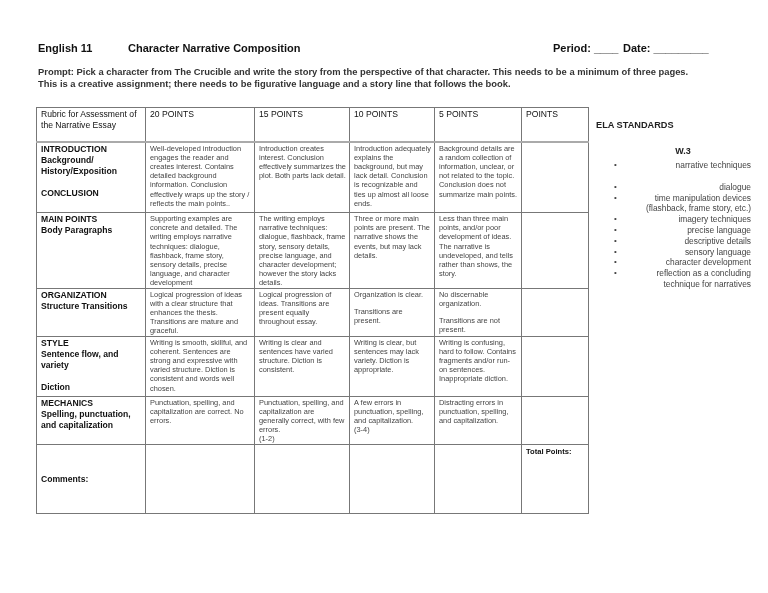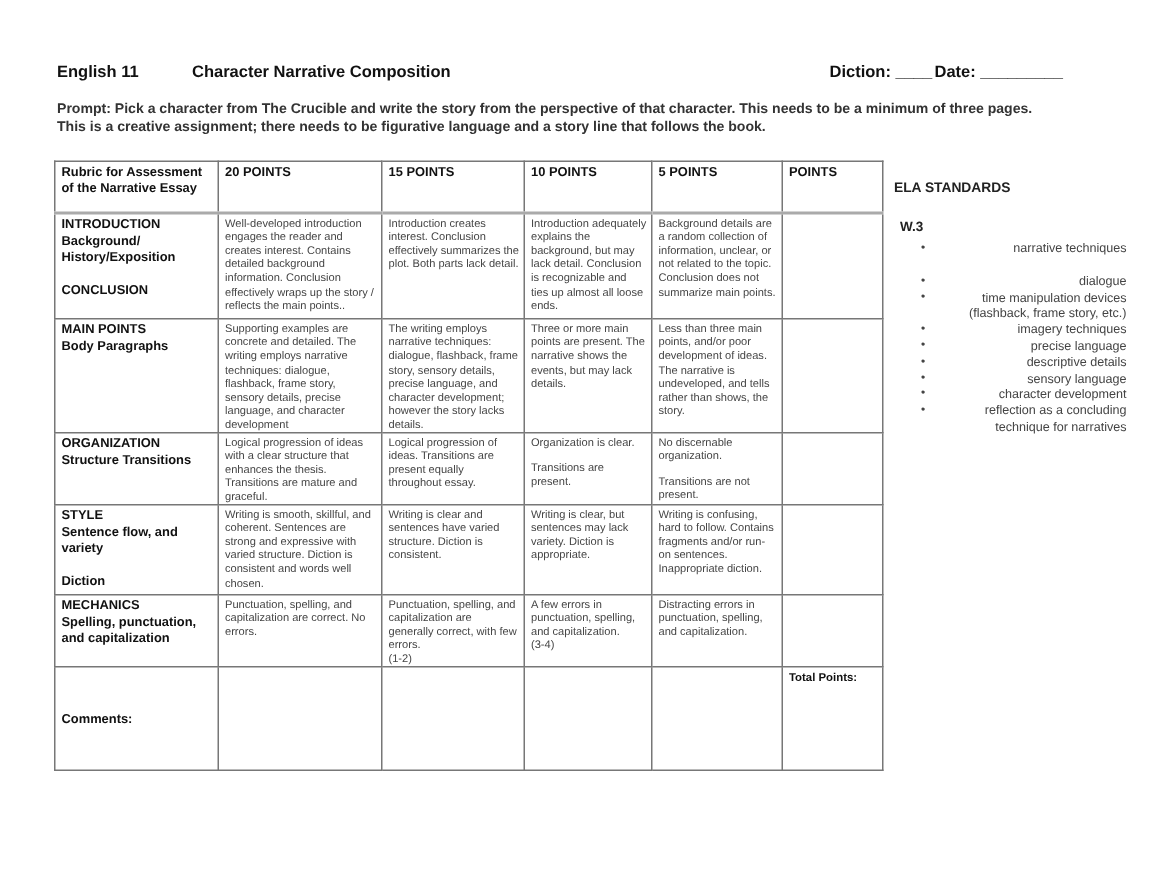--- a/index.html
+++ b/index.html
@@ -8,37 +8,37 @@
   .hdr { position:absolute; top:42px; left:38px; width:700px; height:14px;
          font-size:11px; font-weight:bold; }
   .hdr span { position:absolute; top:0; white-space:pre; }
   .prompt { position:absolute; top:66px; left:38px; width:720px;
             font-size:9.4px; font-weight:bold; line-height:12px; color:#333; }
   table.rubric { position:absolute; top:107px; left:36px; border-collapse:collapse;
                  table-layout:fixed; width:552px; }
   table.rubric td { border:1px solid #777; vertical-align:top; padding:1px 3px 0 4px;
                     font-size:7.4px; line-height:9.2px; color:#444; overflow:hidden; }
   table.rubric td.rh { font-size:8.6px; line-height:11px; font-weight:bold; color:#111; }
-  table.rubric tr.head td { font-size:8.6px; line-height:11px; font-weight:bold; color:#111; border-bottom:2px solid #aaa; }
+  table.rubric tr.head td { font-size:8.6px; line-height:11px; font-weight:normal; color:#111; border-bottom:2px solid #aaa; }
   .gap { height:11px; }
   .ela { position:absolute; left:596px; top:120px; width:170px; }
   .ela .t { font-size:9.2px; font-weight:bold; color:#222; margin:0 0 16px 0; }
-  .ela .w { font-size:9px; font-weight:bold; color:#222; margin:0 0 4px 4px; }
+  .ela .w { font-size:9px; font-weight:bold; color:#222; margin:0 0 4px 4px;text-align:center; }
   .ela ul { margin:0; padding:0; list-style:none; }
   .ela li { position:relative; padding-left:35px; font-size:8.4px; line-height:10.8px; color:#444; width:120px;text-align:right; }
   .ela li:before { content:"\2022"; position:absolute; left:18px; top:0; font-size:8px; }
   .ela li.spaced { margin-bottom:11px; }
 </style>
 </head>
 <body>
 
 <div class="hdr">
   <span style="left:0">English 11</span>
   <span style="left:90px">Character Narrative Composition</span>
-  <span style="left:515px">Diction: ____</span>
+  <span style="left:515px">Period: ____</span>
   <span style="left:585px">Date: _________</span>
 </div>
 
 <div class="prompt">
   <div>Prompt: Pick a character from The Crucible and write the story from the perspective of that character.  This needs to be a minimum of three pages.</div>
   <div>This is a creative assignment; there needs to be figurative language and a story line that follows the book.</div>
 </div>
 
 <table class="rubric">
   <colgroup>

